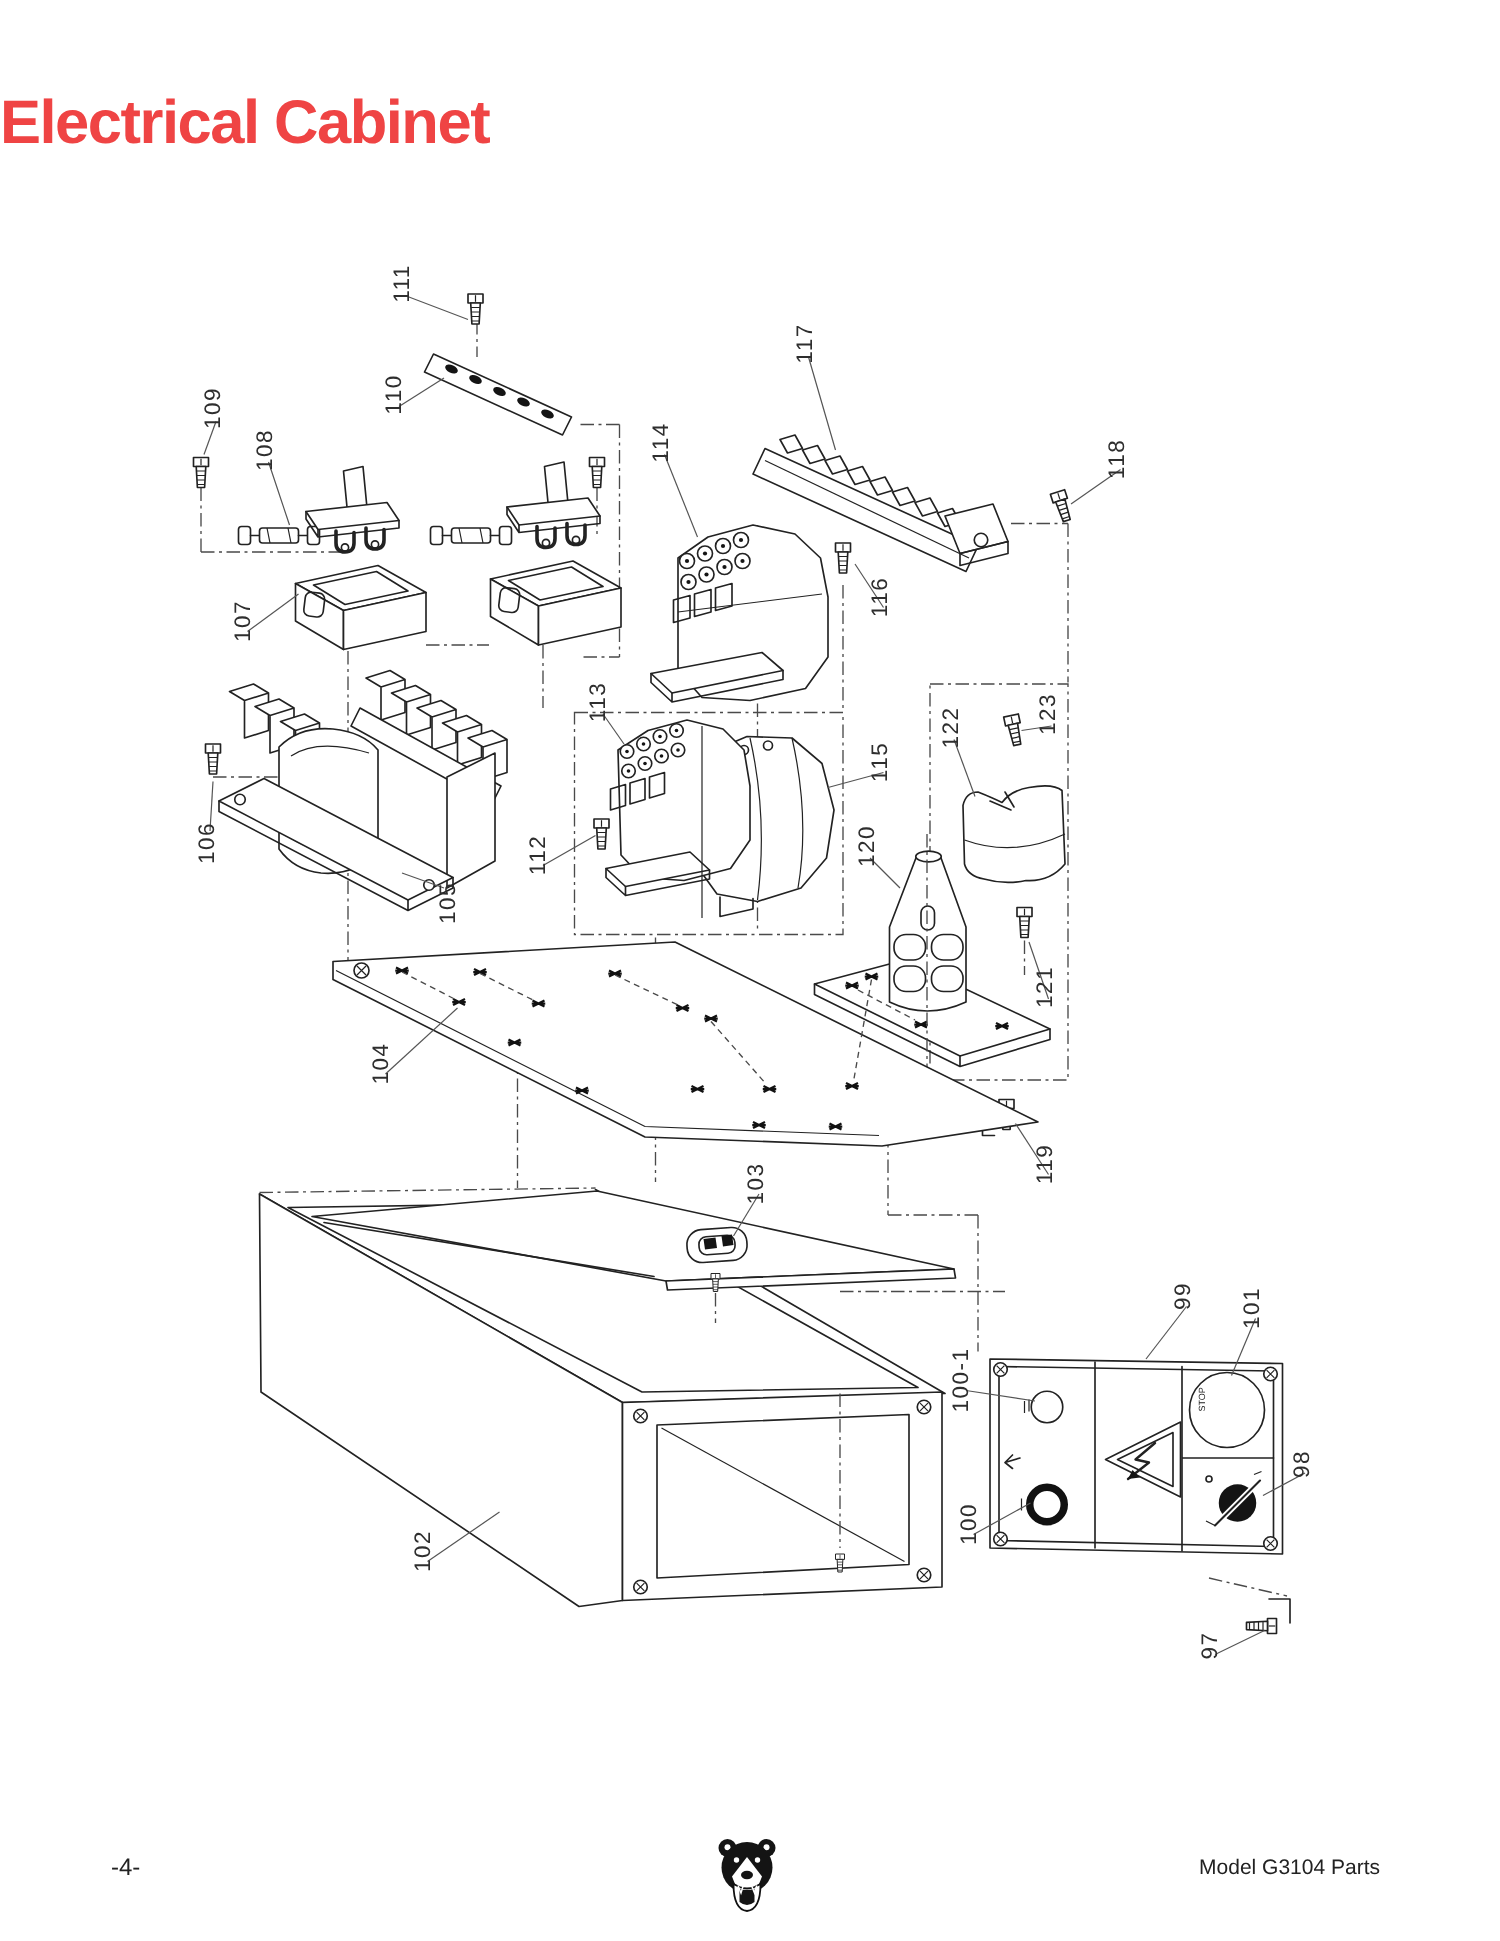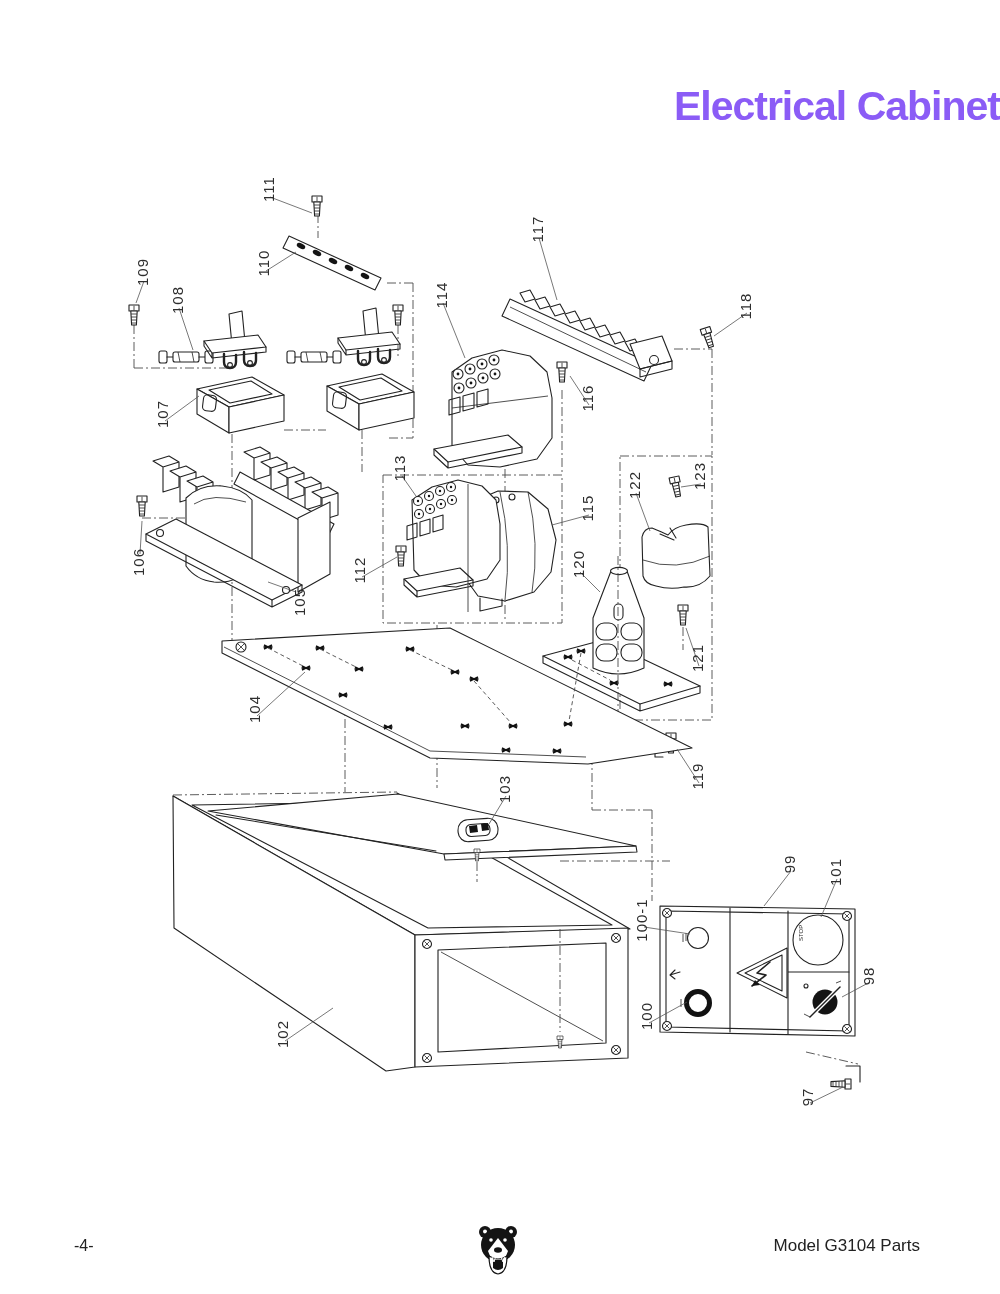--- a/index.html
+++ b/index.html
@@ -1,33 +1,33 @@
 <!DOCTYPE html>
 <html><head>
 <meta charset="utf-8">
 <style>
   html,body{margin:0;padding:0;background:#e8e8e8;}
   .page{position:relative;width:1000px;height:1294px;background:#ffffff;
         font-family:"Liberation Sans",sans-serif;overflow:hidden;margin:0 auto;}
-  .title{position:absolute;top:83px;left:0;width:100%;text-align:right;
-         font-size:41px;font-weight:bold;letter-spacing:-1px;color:#8b5cf6;}
+  .title{position:absolute;top:58px;left:0;width:100%;text-align:left;
+         font-size:41px;font-weight:bold;letter-spacing:-1px;color:#ef4444;}
   svg.art{position:absolute;left:0;top:0;}
   svg.art *{vector-effect:none;}
   .ln{fill:none;stroke:#222;stroke-width:1.1;stroke-linejoin:round;stroke-linecap:round;}
   .wf{fill:#fff;stroke:#222;stroke-width:1.1;stroke-linejoin:round;}
   .blk{fill:#141414;stroke:none;}
   .dash{fill:none;stroke:#4a4a4a;stroke-width:0.9;stroke-dasharray:9 3 2 3;}
   .dash2{fill:none;stroke:#4a4a4a;stroke-width:0.9;stroke-dasharray:4 3;}
   .ldr{fill:none;stroke:#555;stroke-width:0.8;}
   .thin{fill:none;stroke:#222;stroke-width:0.8;}
   .xm{stroke:#111;stroke-width:1.5;}
   .plabel{position:absolute;transform:translate(-50%,-50%) rotate(-90deg);
           font-size:15px;letter-spacing:1px;color:#2e2e2e;white-space:nowrap;}
   .footer-left{position:absolute;left:74px;top:1237px;font-size:16px;color:#222;}
-  .footer-right{position:absolute;right:80px;top:1236px;font-size:17px;color:#222;}
+  .footer-right{position:absolute;right:80px;top:1236px;font-size:14px;color:#222;}
 </style>
 </head>
 <body>
 
 <div class="page">
 
   <div class="title">Electrical Cabinet</div>
 
   <svg class="art" width="1000" height="1294" viewBox="0 0 1000 1294">
 

